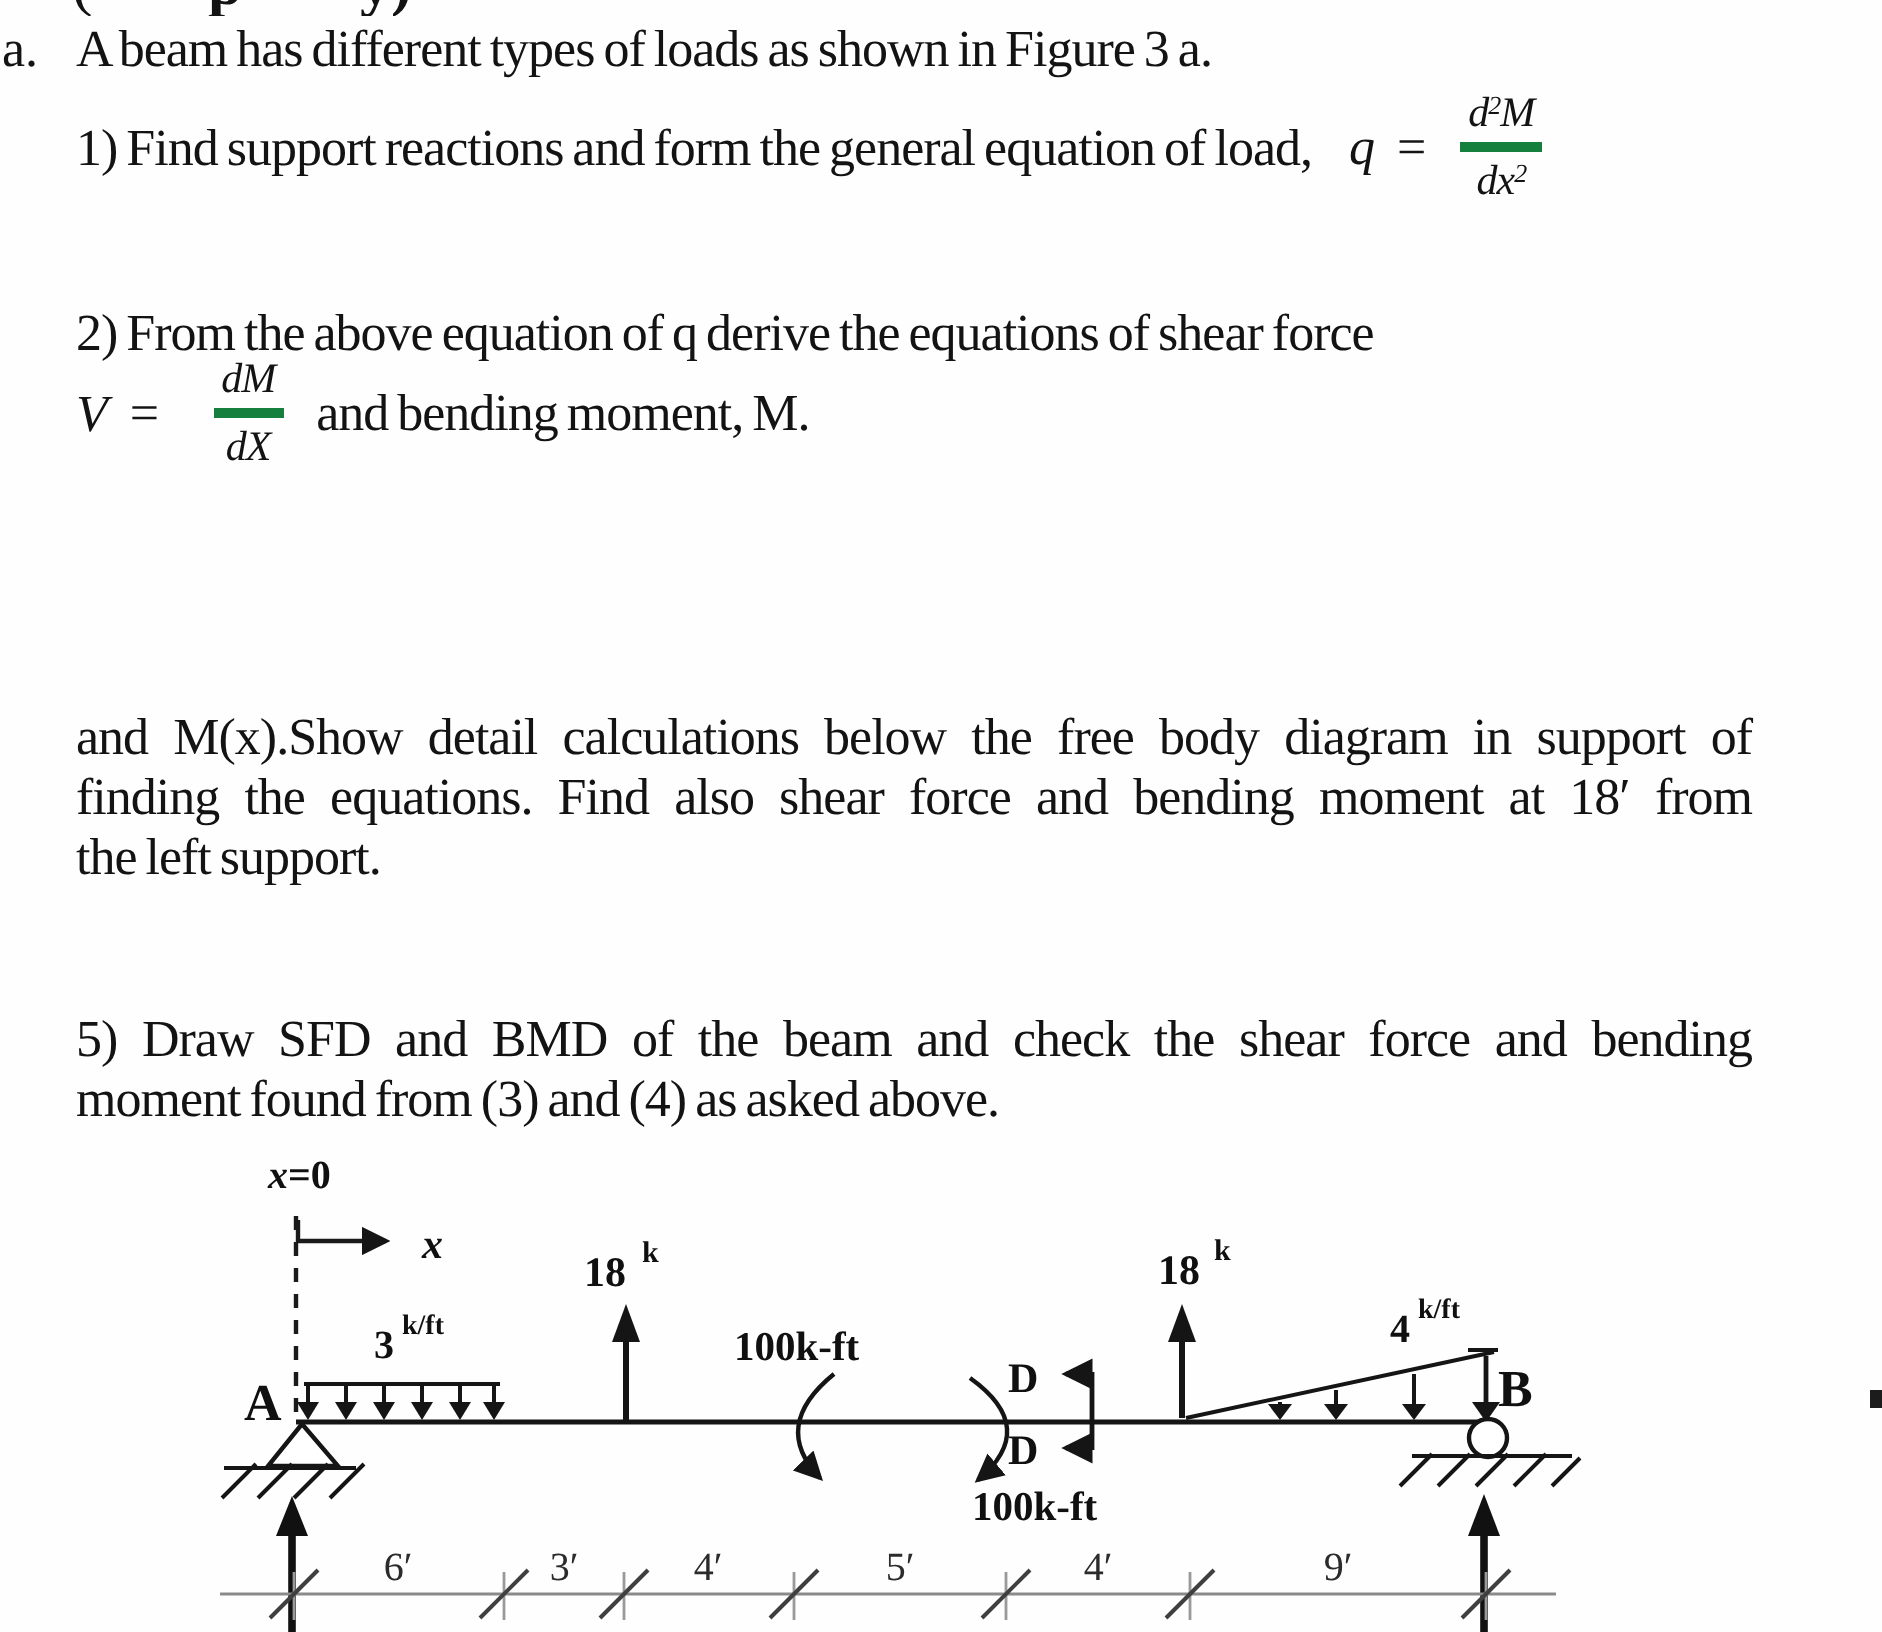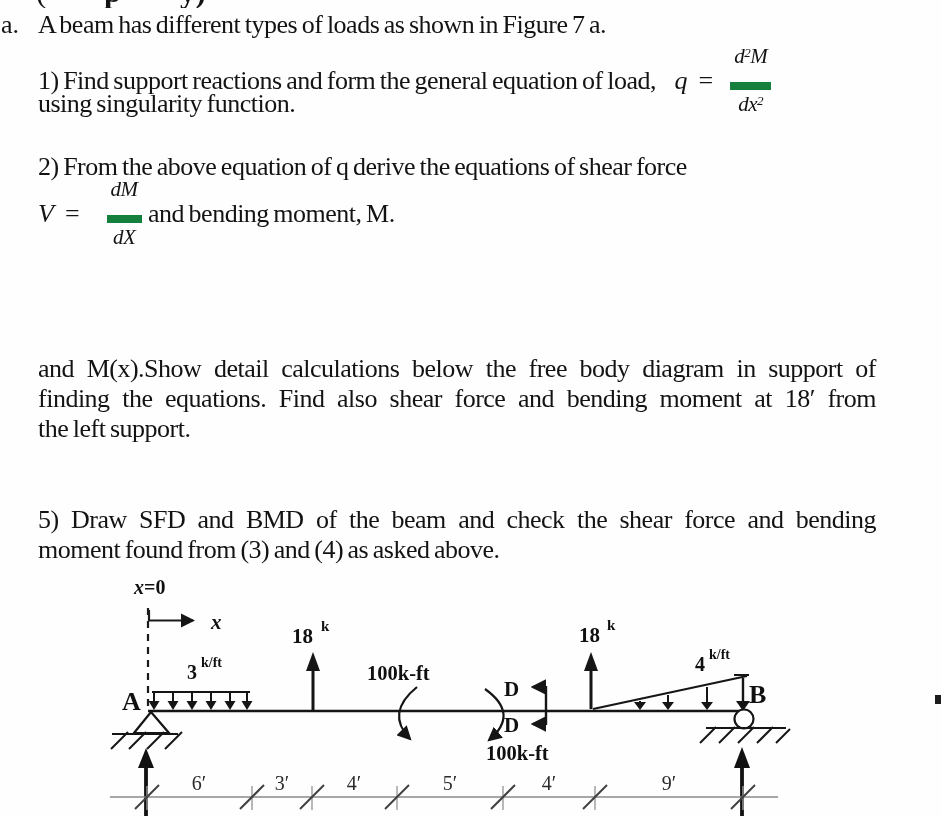--- a/index.html
+++ b/index.html
@@ -7,24 +7,24 @@
         font-family:"Liberation Serif","DejaVu Serif",serif;color:#131313;}
   .tblock{position:absolute;left:38px;width:838px;font-size:26px;line-height:30px;
           letter-spacing:-0.5px;word-spacing:-1.5px;}
   .line{display:block;}
   .jl{text-align:justify;text-align-last:justify;}
   .marker{position:absolute;left:1px;top:10px;font-size:26px;line-height:30px;}
   .mline{height:40px;white-space:nowrap;}
   .mi{font-style:italic;}
   .meq{margin:0 7px;}
   .mlhs{margin-left:14px;}
-  .mpost{margin-left:2px;}
+  .mpost{margin-left:12px;}
   .frac{display:inline-flex;flex-direction:column;align-items:center;vertical-align:middle;
         font-style:italic;font-size:21px;line-height:1;margin-left:6px;transform:translateY(-3px);}
-  .frac .num{padding:0 4px 15px;border-bottom:8px solid #15803d;}
+  .frac .num{padding:0 4px 4px;border-bottom:5px solid #15803d;}
   .frac .den{padding-top:4px;}
   .frac sup{font-size:13px;font-style:italic;vertical-align:6px;line-height:0;}
   .clipfrag{position:absolute;top:0;left:0;width:320px;height:8px;overflow:hidden;}
   .clipfrag .inner{position:absolute;top:-26px;left:0;width:320px;font-size:31px;font-weight:bold;}
   .cf{position:absolute;top:0;}
   .cf1{left:36px;font-weight:normal;}
   .cf2{left:104px;}
   .cf3{left:180px;}
   svg.fig{position:absolute;left:0;top:570px;}
   svg .blab{font-family:"Liberation Serif","DejaVu Serif",serif;font-weight:bold;fill:#101010;}
@@ -39,34 +39,33 @@
     <div class="inner">
       <span class="cf cf1">(</span>
       <span class="cf cf2">p</span>
       <span class="cf cf3">y)</span>
     </div>
   </div>
 
   <div class="marker">a.</div>
 
   <div class="tblock" style="top:10px">
-    <div class="line">A beam has different types of loads as shown in Figure 7 a.</div>
+    <div class="line">A beam has different types of loads as shown in Figure 3 a.</div>
   </div>
 
   <div class="tblock" style="top:49px">
     <div class="line mline">
       <span>1) Find support reactions and form the general equation of load,</span>
       <span class="mi mlhs">q</span>
       <span class="meq">=</span>
       <span class="frac">
         <span class="num"><span class="mi">d</span><sup>2</sup><span class="mi">M</span></span>
         <span class="den"><span class="mi">dx</span><sup>2</sup></span>
       </span>
     </div>
-    <div class="line">using singularity function.</div>
   </div>
 
   <div class="tblock" style="top:152px">
     <div class="line">2) From the above equation of q derive the equations of shear force</div>
     <div class="line mline">
       <span class="mi">V</span>
       <span class="meq">=</span>
       <span class="frac" style="margin-left:16px">
         <span class="num">dM</span>
         <span class="den">dX</span>

